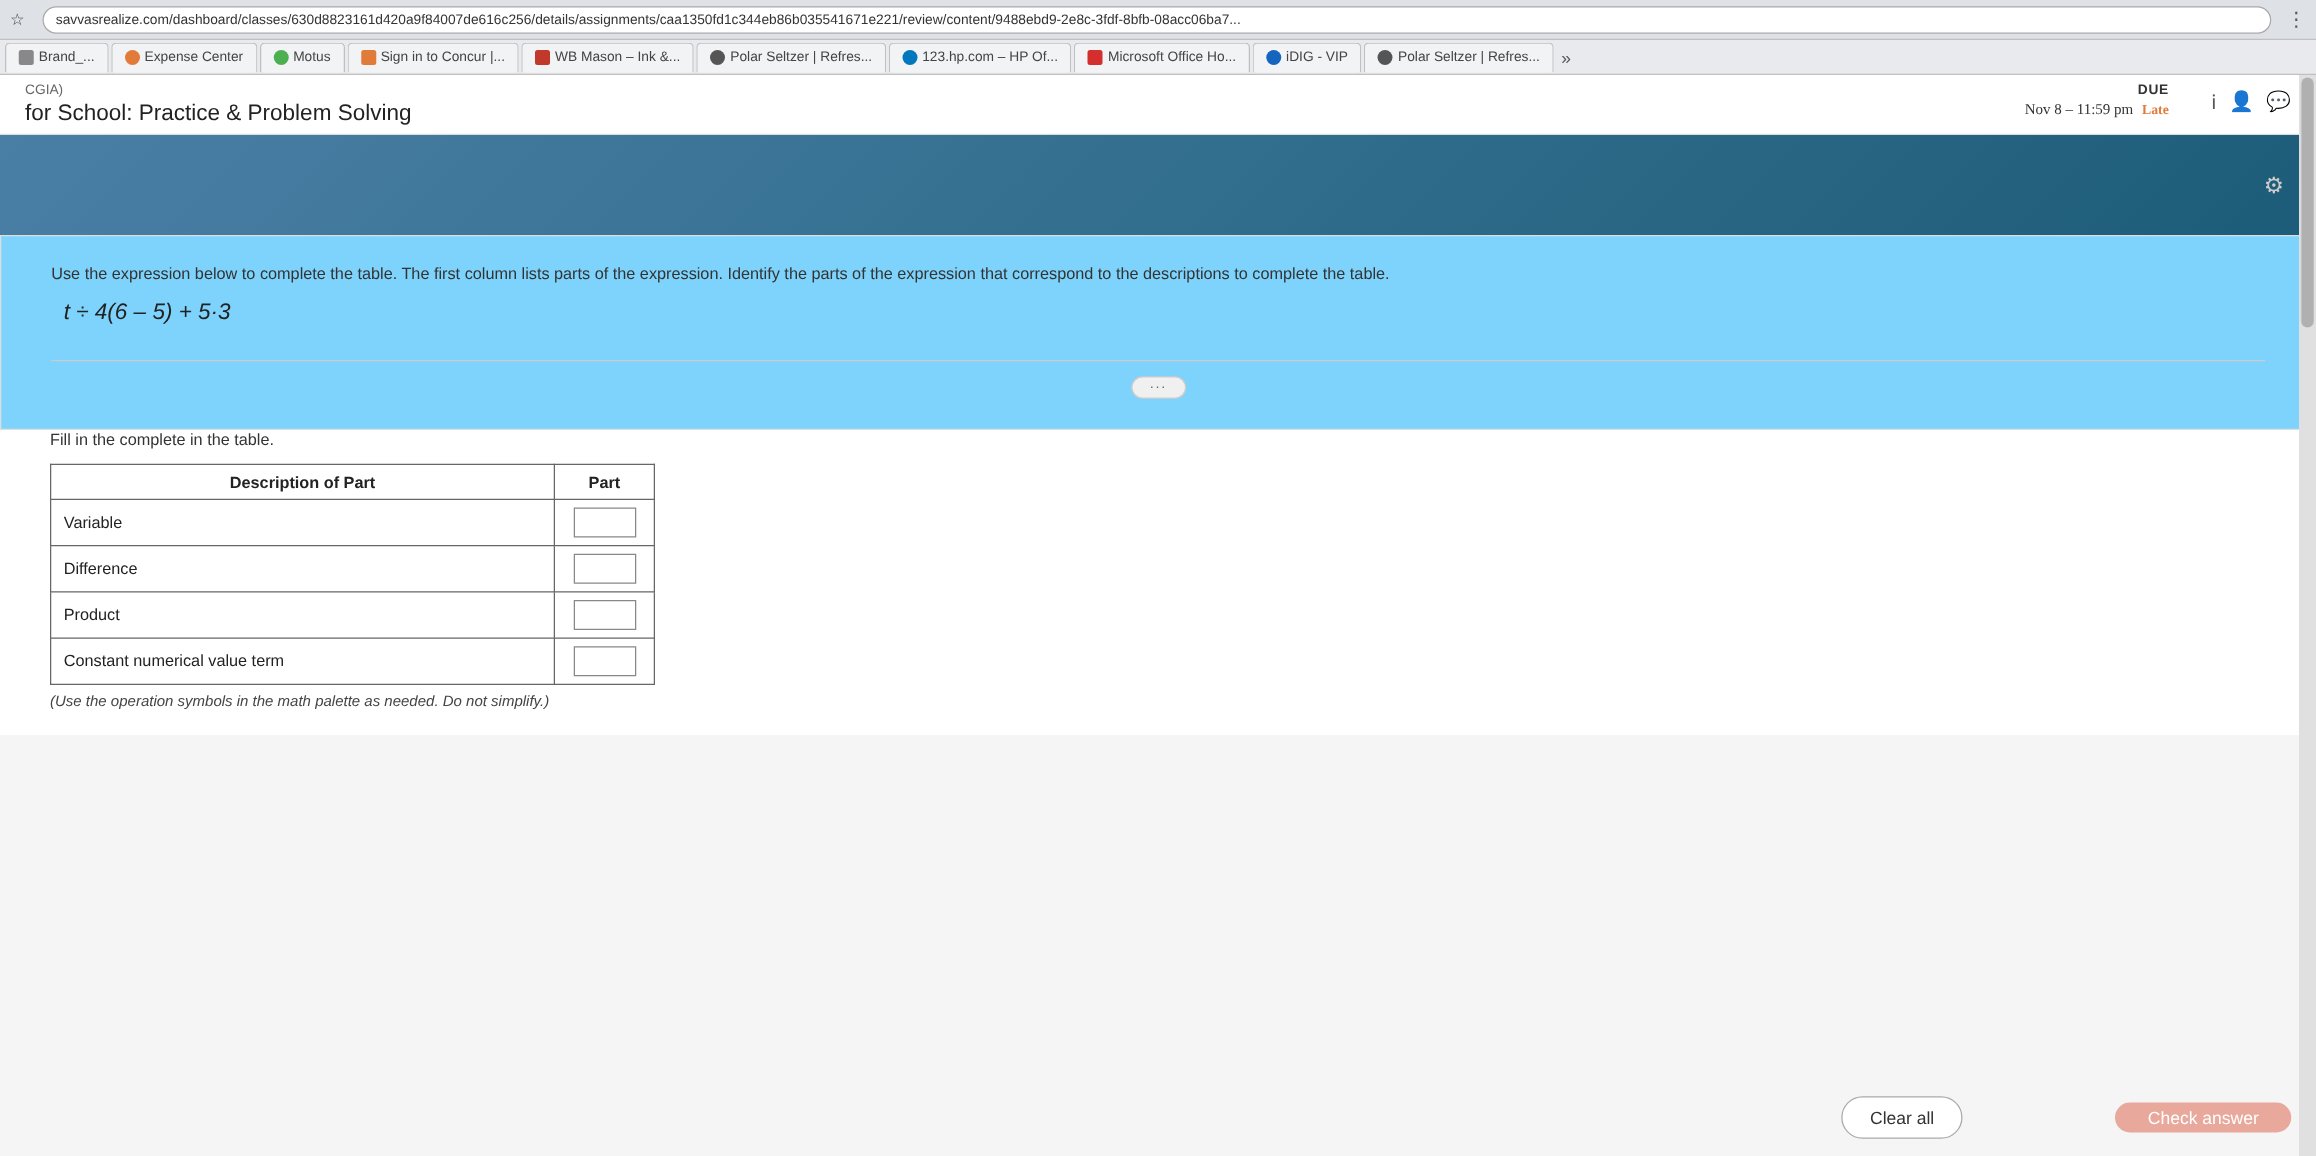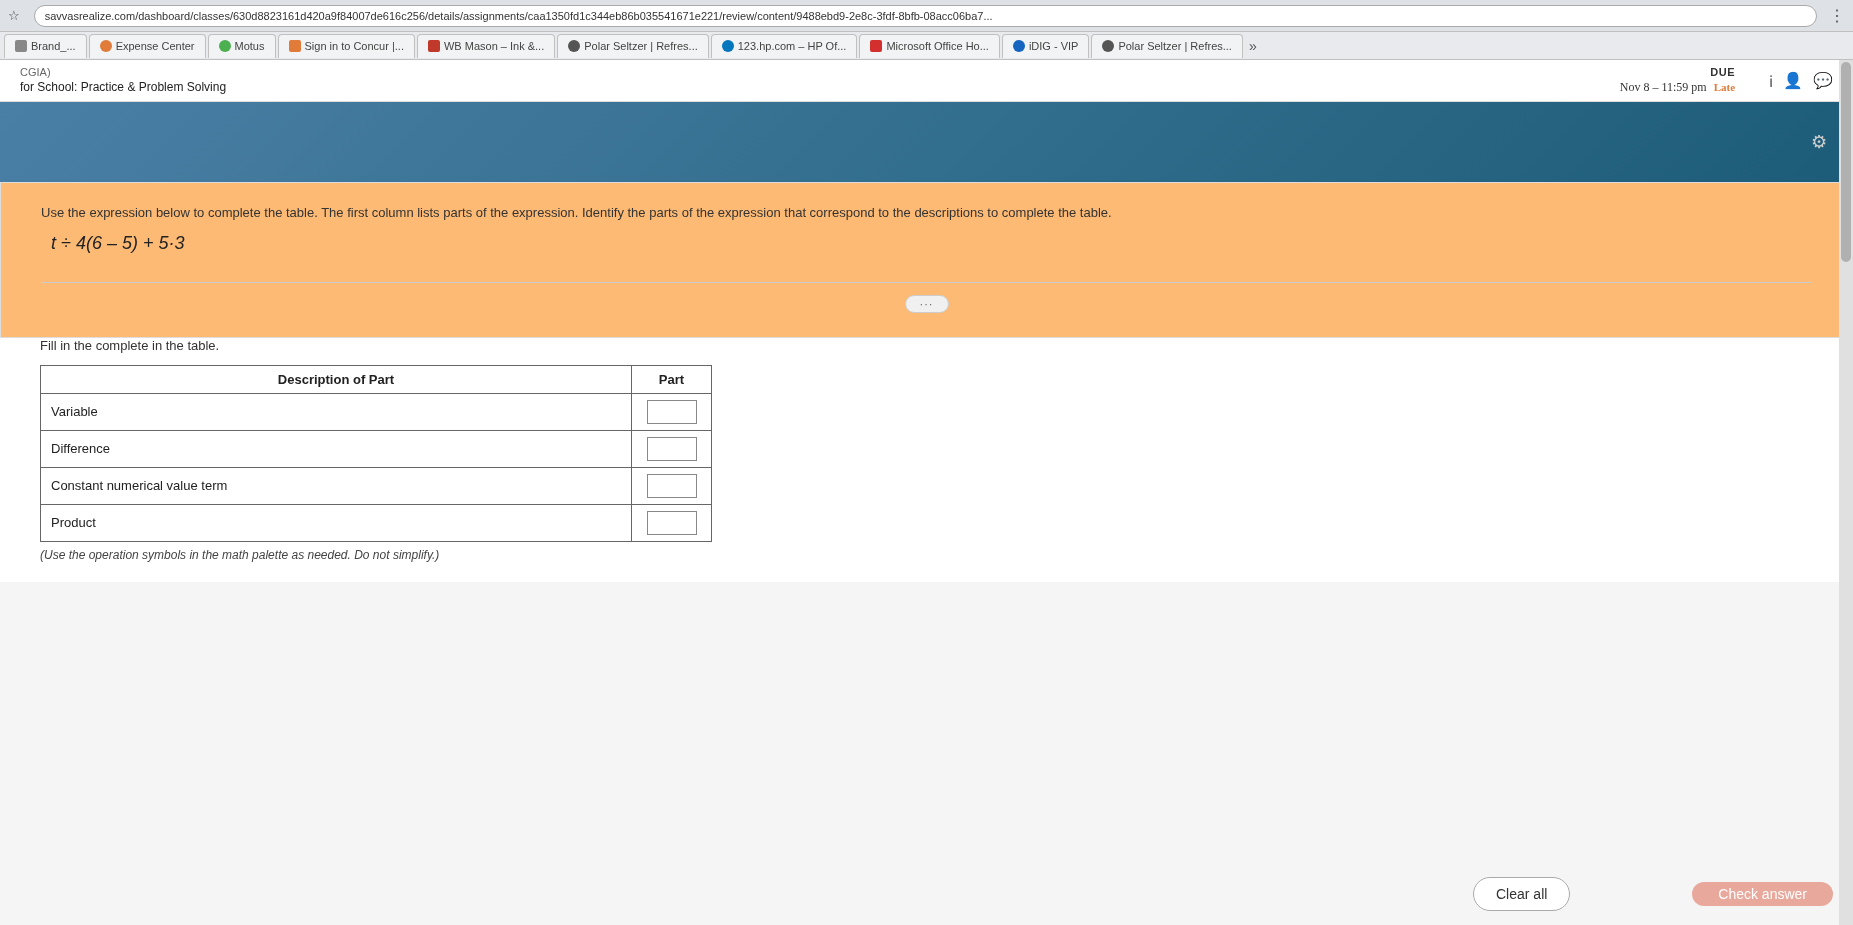--- a/index.html
+++ b/index.html
@@ -90,21 +90,21 @@
       display: flex;
       justify-content: space-between;
       align-items: flex-start;
     }
     .page-title-area {}
     .page-title-sub {
       font-size: 11px;
       color: #666;
     }
     .page-title-main {
-      font-size: 12px;
+      font-size: 18px;
       font-weight: 500;
       color: #222;
       margin-top: 2px;
     }
     .due-area {
       text-align: right;
       font-size: 12px;
       color: #555;
       display: flex;
       flex-direction: column;
@@ -158,21 +158,21 @@
       display: flex;
       align-items: center;
       justify-content: center;
       cursor: pointer;
       color: #ccc;
       font-size: 18px;
     }
 
     
     .question-body {
-      background: #fdba74;
+      background: #7dd3fc;
       padding: 20px 40px 20px 40px;
       border: 1px solid #ddd;
       margin: 0;
     }
 
     .question-instruction {
       font-size: 13px;
       color: #333;
       margin-bottom: 10px;
       line-height: 1.5;
@@ -215,21 +215,21 @@
     }
     .fill-instruction {
       font-size: 13px;
       color: #333;
       margin-bottom: 12px;
     }
 
     
     .answer-table {
       border-collapse: collapse;
-      width: 672px;
+      width: 484px;
       font-size: 13px;
     }
     .answer-table th, .answer-table td {
       border: 1px solid #666;
       padding: 6px 10px;
     }
     .answer-table th {
       background: #fff;
       font-weight: bold;
       text-align: center;
@@ -429,29 +429,29 @@
           <tr>
             <td>
               <span>Difference</span>
             </td>
             <td class="input-cell">
               <div class="answer-input-box"></div>
             </td>
           </tr>
           <tr>
             <td>
-              <span>Constant numerical value term</span>
+              <span>Product</span>
             </td>
             <td class="input-cell">
               <div class="answer-input-box"></div>
             </td>
           </tr>
           <tr>
             <td>
-              <span>Product</span>
+              <span>Constant numerical value term</span>
             </td>
             <td class="input-cell">
               <div class="answer-input-box"></div>
             </td>
           </tr>
         </tbody>
       </table>
 
       <p class="table-note">(Use the operation symbols in the math palette as needed. Do not simplify.)</p>
     </div>

